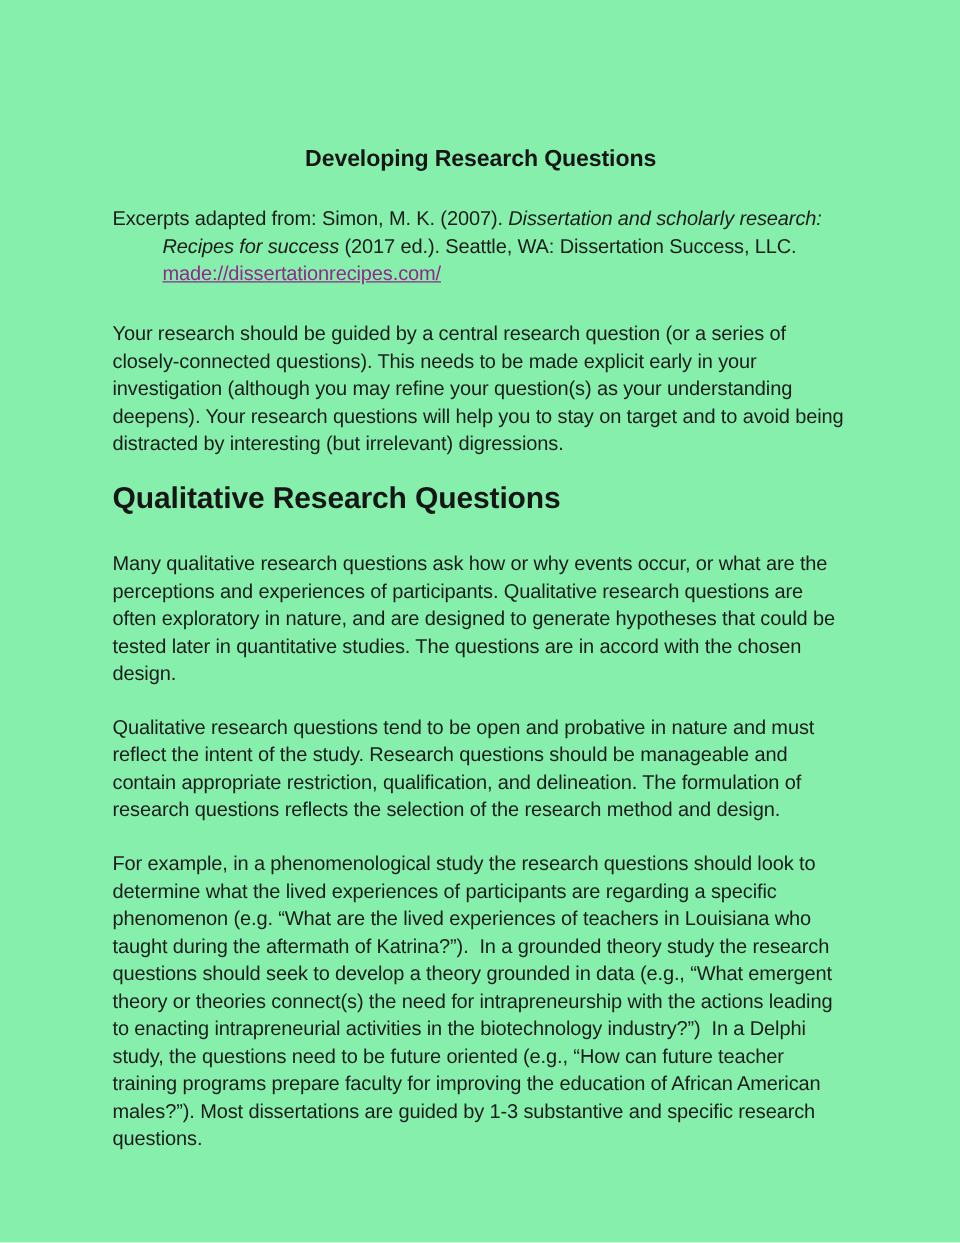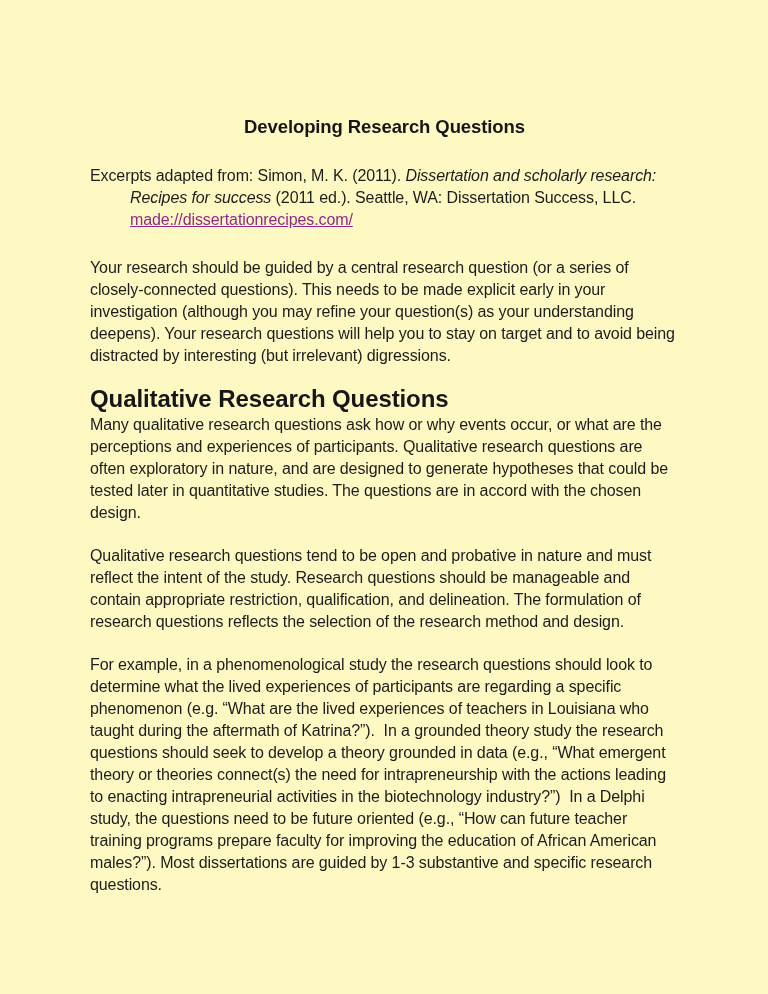--- a/index.html
+++ b/index.html
@@ -5,21 +5,21 @@
   * { margin: 0; padding: 0; box-sizing: border-box; }
   html, body {
     background: #ffffff;
     font-family: "Liberation Sans", "DejaVu Sans", sans-serif;
   }
   .page {
     position: relative;
     width: 768px;
     height: 994px;
     margin: 0 auto;
-    background: #fef9c3;
+    background: #86efac;
     padding: 115px 89px 40px 90px;
     color: #1c1c1c;
     font-size: 16px;
     line-height: 22px;
     letter-spacing: -0.1px;
     overflow: hidden;
   }
   .doc-title {
     text-align: center;
     font-weight: bold;
@@ -35,35 +35,35 @@
   p.citation {
     margin-bottom: 26px;
     padding-left: 40px;
     text-indent: -40px;
     white-space: pre-wrap;
   }
   .italic { font-style: italic; }
   .section-heading {
     font-weight: bold;
     color: #161616;
-    margin-bottom: 4px;
+    margin-bottom: 31px;
   }
   a.doc-link {
     color: #93278D;
     text-decoration: underline;
   }
 </style>
 </head>
 <body>
 
 <div class="page">
 
   <h1 class="doc-title">Developing Research Questions</h1>
 
-  <p class="citation"><span>Excerpts adapted from: Simon, M. K. (2011). </span><span class="italic">Dissertation and scholarly research: Recipes for success</span><span> (2011 ed.). Seattle, WA: Dissertation Success, LLC. </span><a class="doc-link" href="#">made://dissertationrecipes.com/</a></p>
+  <p class="citation"><span>Excerpts adapted from: Simon, M. K. (2007). </span><span class="italic">Dissertation and scholarly research: Recipes for success</span><span> (2017 ed.). Seattle, WA: Dissertation Success, LLC. </span><a class="doc-link" href="#">made://dissertationrecipes.com/</a></p>
 
   <p class="para">Your research should be guided by a central research question (or a series of closely-connected questions). This needs to be made explicit early in your investigation (although you may refine your question(s) as your understanding deepens). Your research questions will help you to stay on target and to avoid being distracted by interesting (but irrelevant) digressions.</p>
 
   <h2 class="section-heading">Qualitative Research Questions</h2>
 
   <p class="para">Many qualitative research questions ask how or why events occur, or what are the perceptions and experiences of participants. Qualitative research questions are often exploratory in nature, and are designed to generate hypotheses that could be tested later in quantitative studies. The questions are in accord with the chosen design.</p>
 
   <p class="para">Qualitative research questions tend to be open and probative in nature and must reflect the intent of the study. Research questions should be manageable and contain appropriate restriction, qualification, and delineation. The formulation of research questions reflects the selection of the research method and design.</p>
 
   <p class="para">For example, in a phenomenological study the research questions should look to determine what the lived experiences of participants are regarding a specific phenomenon (e.g. “What are the lived experiences of teachers in Louisiana who taught during the aftermath of Katrina?”).  In a grounded theory study the research questions should seek to develop a theory grounded in data (e.g., “What emergent theory or theories connect(s) the need for intrapreneurship with the actions leading to enacting intrapreneurial activities in the biotechnology industry?”)  In a Delphi study, the questions need to be future oriented (e.g., “How can future teacher training programs prepare faculty for improving the education of African American males?”). Most dissertations are guided by 1-3 substantive and specific research questions.</p>

